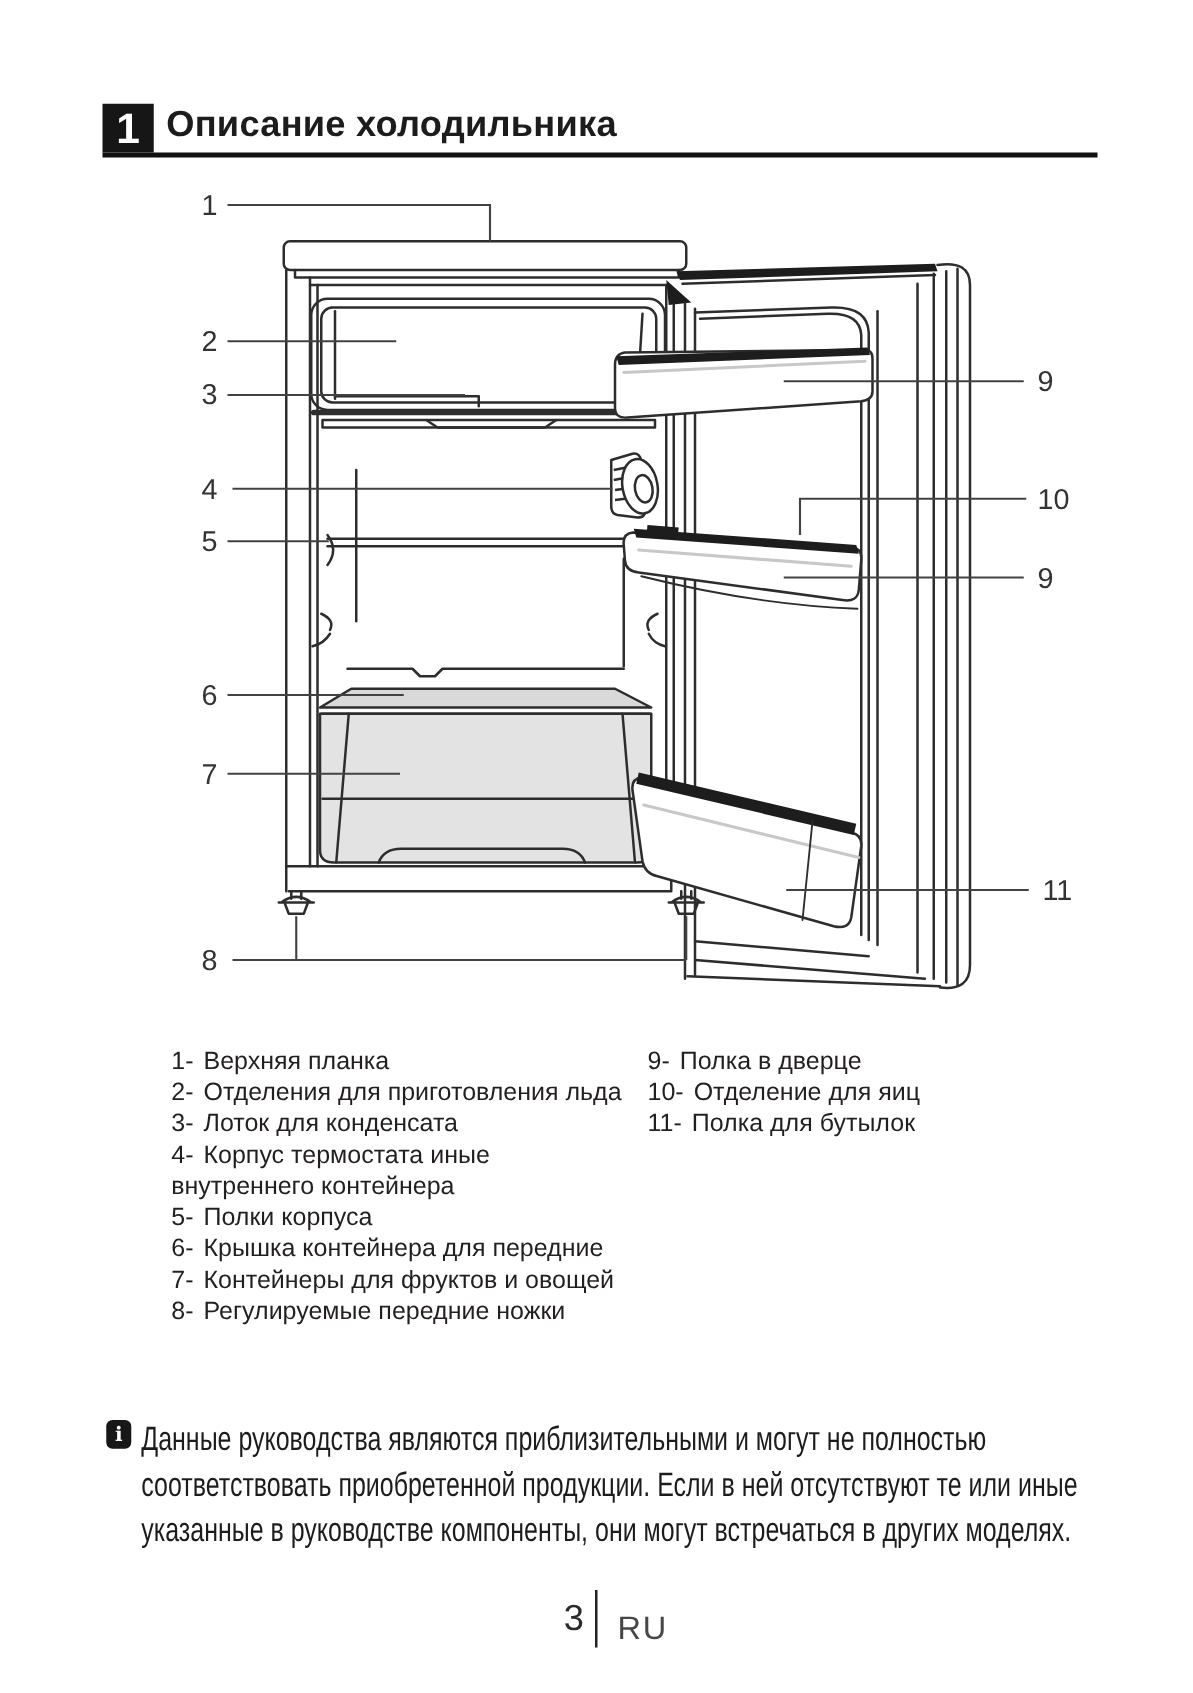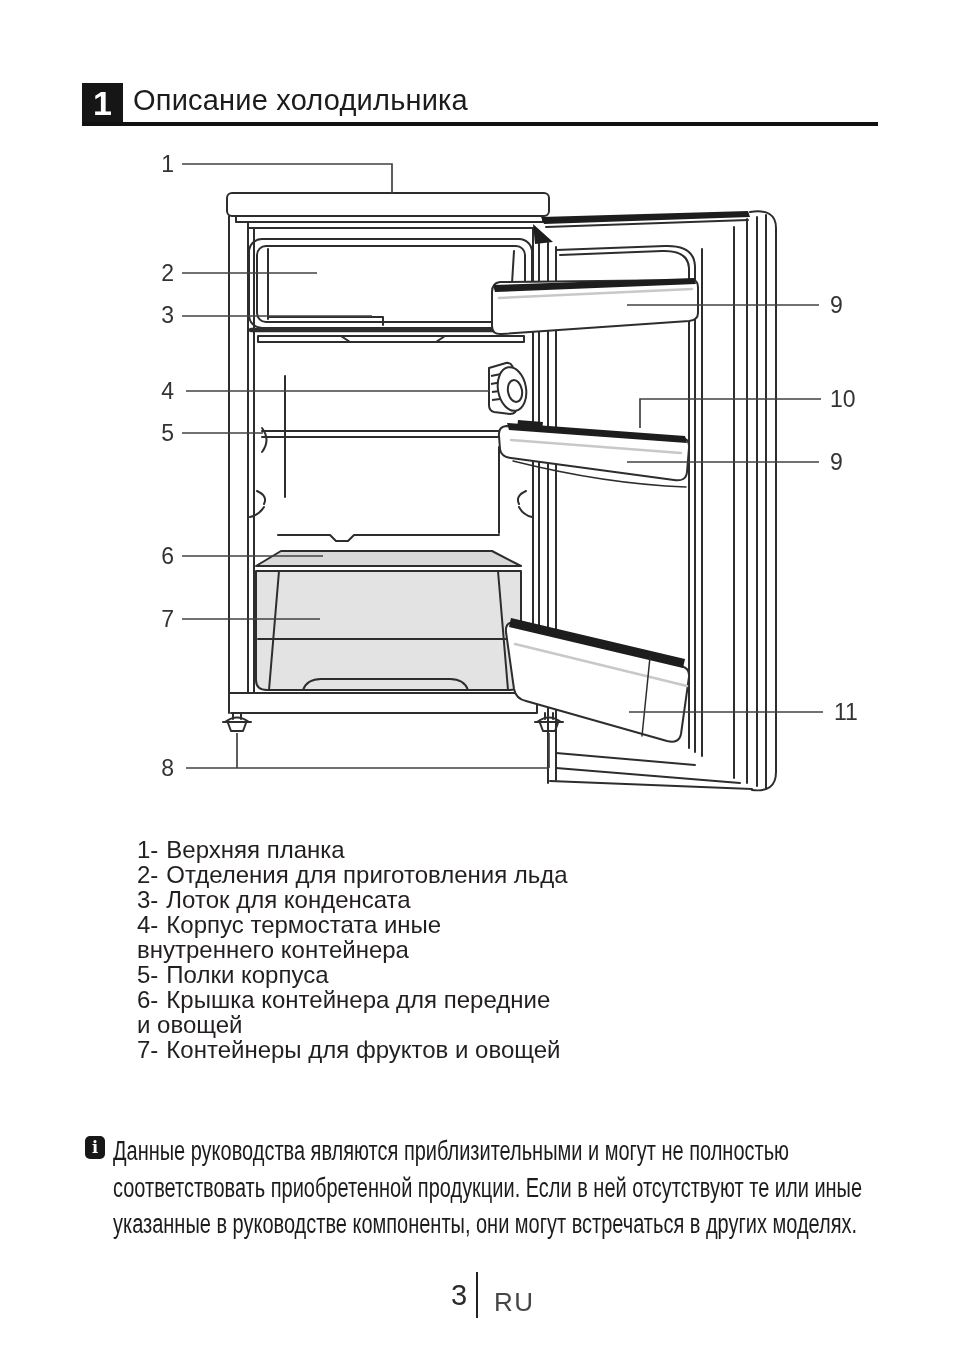--- a/index.html
+++ b/index.html
@@ -4,28 +4,28 @@
 <style>
   html,body{margin:0;padding:0;background:#fff;}
   #page{position:relative;width:954px;height:1354px;background:#ffffff;overflow:hidden;
         font-family:"Liberation Sans",sans-serif;color:#231f20;}
   .abs{position:absolute;}
 
   
   #section-box{left:82px;top:83px;width:41px;height:39px;background:#161616;
                display:flex;align-items:center;justify-content:center;}
   #section-box span{color:#fff;font-size:34px;font-weight:bold;line-height:1;}
-  #page-title{left:133px;top:84px;font-size:29px;font-weight:normal;letter-spacing:.2px;color:#1d1c1c;}
+  #page-title{left:133px;top:84px;font-size:29px;font-weight:bold;letter-spacing:.2px;color:#1d1c1c;}
   #title-rule{left:82px;top:122px;width:796px;height:4px;background:#111;}
 
   
   #fridge-diagram{left:0;top:140px;}
 
   
-  .legend-col{font-size:24px;line-height:25px;color:#231f20;}
+  .legend-col{font-size:20px;line-height:25px;color:#231f20;}
   #legend-left{left:137px;top:837px;}
   #legend-right{left:518px;top:837px;}
   .legend-num:not(:empty){margin-right:8px;}
 
   
   #note-icon{left:85px;top:1136px;width:20px;height:23px;background:#171717;border-radius:5px;
              display:flex;align-items:center;justify-content:center;}
   #note-icon span{color:#fff;font-family:"DejaVu Serif",serif;font-weight:bold;font-size:16px;line-height:1;}
   #note-text{left:113px;top:1133px;font-size:27px;line-height:36.6px;color:#1c1c1c;
              transform:scaleX(0.74);transform-origin:0 0;}
@@ -179,22 +179,27 @@
   </svg>
 
   <div class="abs legend-col" id="legend-left">
     <div class="legend-row"><span class="legend-num">1-</span><span class="legend-text">Верхняя планка</span></div>
     <div class="legend-row"><span class="legend-num">2-</span><span class="legend-text">Отделения для приготовления льда</span></div>
     <div class="legend-row"><span class="legend-num">3-</span><span class="legend-text">Лоток для конденсата</span></div>
     <div class="legend-row"><span class="legend-num">4-</span><span class="legend-text">Корпус термостата иные</span></div>
     <div class="legend-row"><span class="legend-num"></span><span class="legend-text">внутреннего контейнера</span></div>
     <div class="legend-row"><span class="legend-num">5-</span><span class="legend-text">Полки корпуса</span></div>
     <div class="legend-row"><span class="legend-num">6-</span><span class="legend-text">Крышка контейнера для передние</span></div>
-    <div class="legend-row"><span class="legend-num"></span><span class="legend-text">и овощей</span></div>
     <div class="legend-row"><span class="legend-num">7-</span><span class="legend-text">Контейнеры для фруктов и овощей</span></div>
+    <div class="legend-row"><span class="legend-num">8-</span><span class="legend-text">Регулируемые передние ножки</span></div>
+  </div>
+  <div class="abs legend-col" id="legend-right">
+    <div class="legend-row"><span class="legend-num">9-</span><span class="legend-text">Полка в дверце</span></div>
+    <div class="legend-row"><span class="legend-num">10-</span><span class="legend-text">Отделение для яиц</span></div>
+    <div class="legend-row"><span class="legend-num">11-</span><span class="legend-text">Полка для бутылок</span></div>
   </div>
 
   <div class="abs" id="note-icon">
     <span>i</span>
   </div>
   <div class="abs" id="note-text">
     <div class="note-line">Данные руководства являются приблизительными и могут не полностью</div>
     <div class="note-line">соответствовать приобретенной продукции. Если в ней отсутствуют те или иные</div>
     <div class="note-line">указанные в руководстве компоненты, они могут встречаться в других моделях.</div>
   </div>

